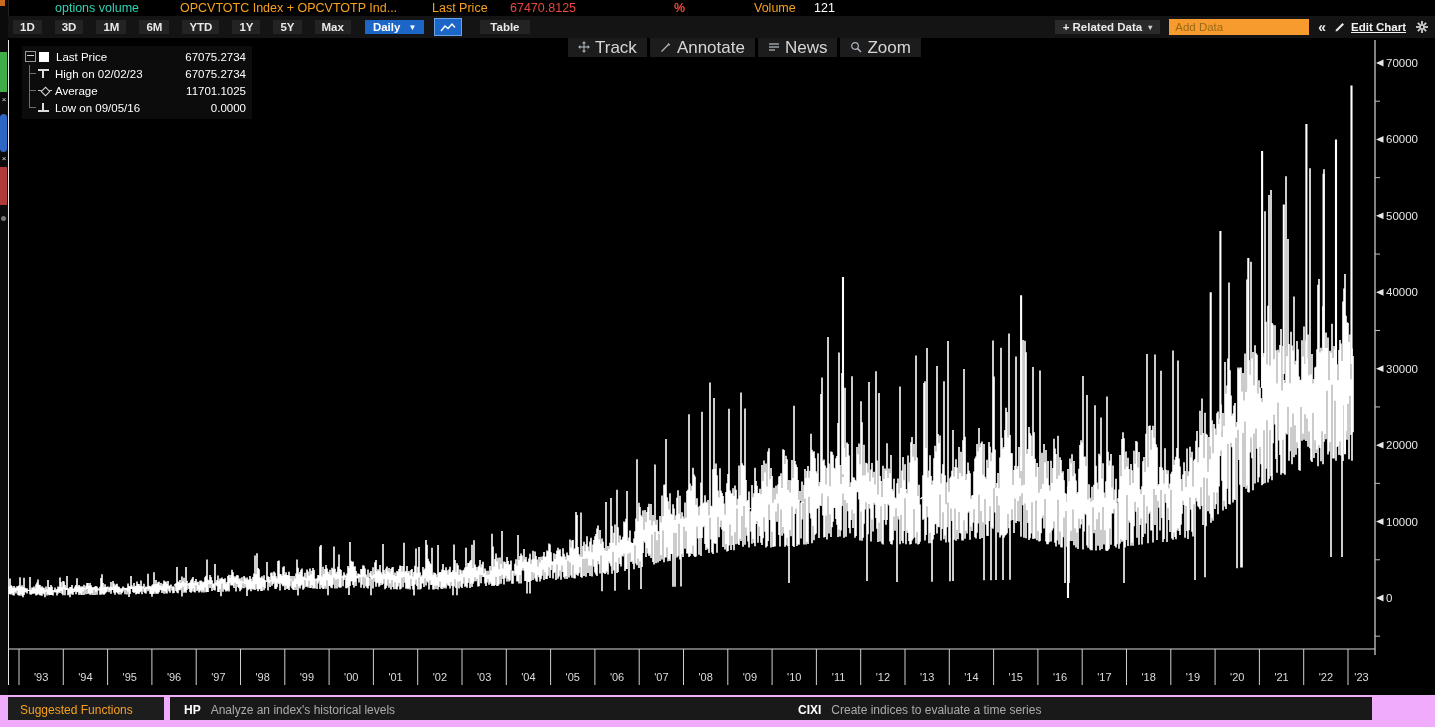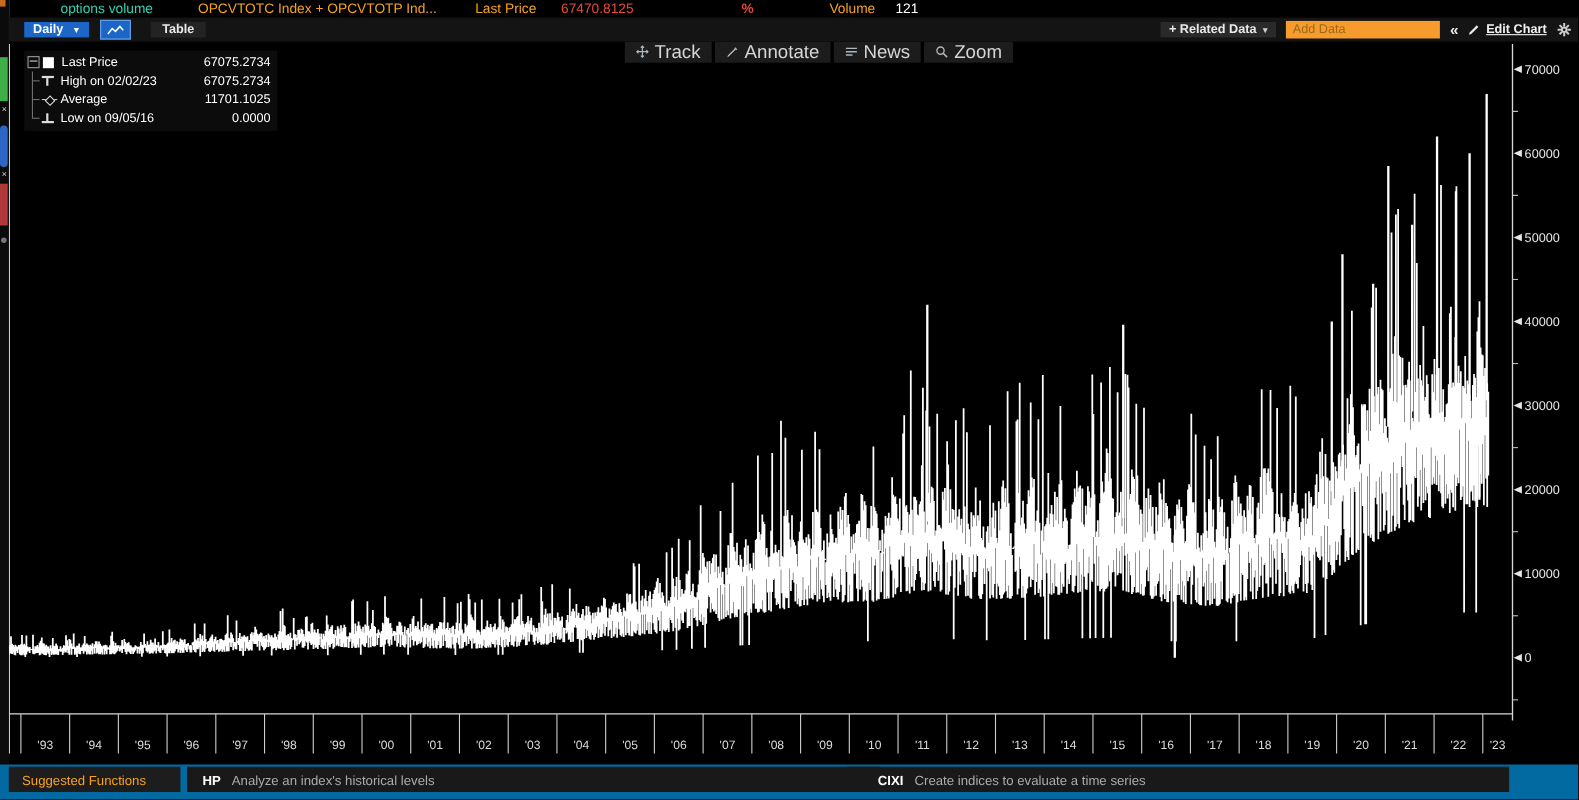--- a/index.html
+++ b/index.html
@@ -60,21 +60,21 @@
   .m-high::before{content:'';position:absolute;top:1px;left:0;right:0;height:2px;background:#ddd;}
   .m-high::after{content:'';position:absolute;top:3px;left:4px;width:2px;height:7px;background:#ddd;}
   .m-avg{width:14px;height:11px;position:relative;}
   .m-avg::before{content:'';position:absolute;top:5px;left:0;right:0;height:1px;background:#ccc;}
   .m-avg::after{content:'';position:absolute;top:3px;left:4px;width:5px;height:5px;border:1px solid #ddd;background:#0c0c0c;transform:rotate(45deg);}
   .m-low{width:11px;height:11px;position:relative;}
   .m-low::before{content:'';position:absolute;bottom:1px;left:0;right:0;height:2px;background:#ddd;}
   .m-low::after{content:'';position:absolute;bottom:3px;left:4px;width:2px;height:7px;background:#ddd;}
   .lval{margin-left:auto;}
   
-  #footer{position:absolute;left:0;top:695px;width:1435px;height:32px;background:#0369a1;font-size:12px;overflow:hidden;}
+  #footer{position:absolute;left:0;top:695px;width:1435px;height:32px;background:#f0abfc;font-size:12px;overflow:hidden;}
   .fblock{position:absolute;top:2px;height:23px;overflow:hidden;line-height:27px;white-space:nowrap;}
   .fb1{left:8px;width:156px;background:#1d1d1d;color:#f7a21f;padding-left:12px;box-sizing:border-box;}
   .fb2{left:170px;width:630px;background:#191919;padding-left:14px;box-sizing:border-box;}
   .fb3{left:770px;right:0;width:602px;background:#191919;padding-left:28px;box-sizing:border-box;}
   .fcode{color:#fff;font-weight:bold;margin-right:10px;}
   .fdesc{color:#ababab;}
   svg text{font-family:"Liberation Sans",sans-serif;}
 </style>
 </head>
 <body>
@@ -96,20 +96,30 @@
     <span class="t-query">options volume</span>
     <span class="t-sec">OPCVTOTC Index + OPCVTOTP Ind...</span>
     <span class="t-lpl">Last Price</span>
     <span class="t-lpv">67470.8125</span>
     <span class="t-pct">%</span>
     <span class="t-voll">Volume</span>
     <span class="t-volv">121</span>
   </div>
 
   <div id="toolbar">
+    <div class="ranges" id="ranges">
+        <div class="rbtn">1D</div>
+        <div class="rbtn">3D</div>
+        <div class="rbtn">1M</div>
+        <div class="rbtn">6M</div>
+        <div class="rbtn">YTD</div>
+        <div class="rbtn">1Y</div>
+        <div class="rbtn">5Y</div>
+        <div class="rbtn">Max</div>
+      </div>
     <div class="period-btn">
       <span>Daily</span>
       <span class="caret">▼</span>
     </div>
     <div class="ctype-btn">
       <svg width="16" height="11" viewBox="0 0 16 11">
         <polyline points="1,9 5,4 8,6.5 12,2 15,5.5" fill="none" stroke="#fff" stroke-width="1.4"></polyline>
       </svg>
     </div>
     <div class="table-btn">Table</div>

